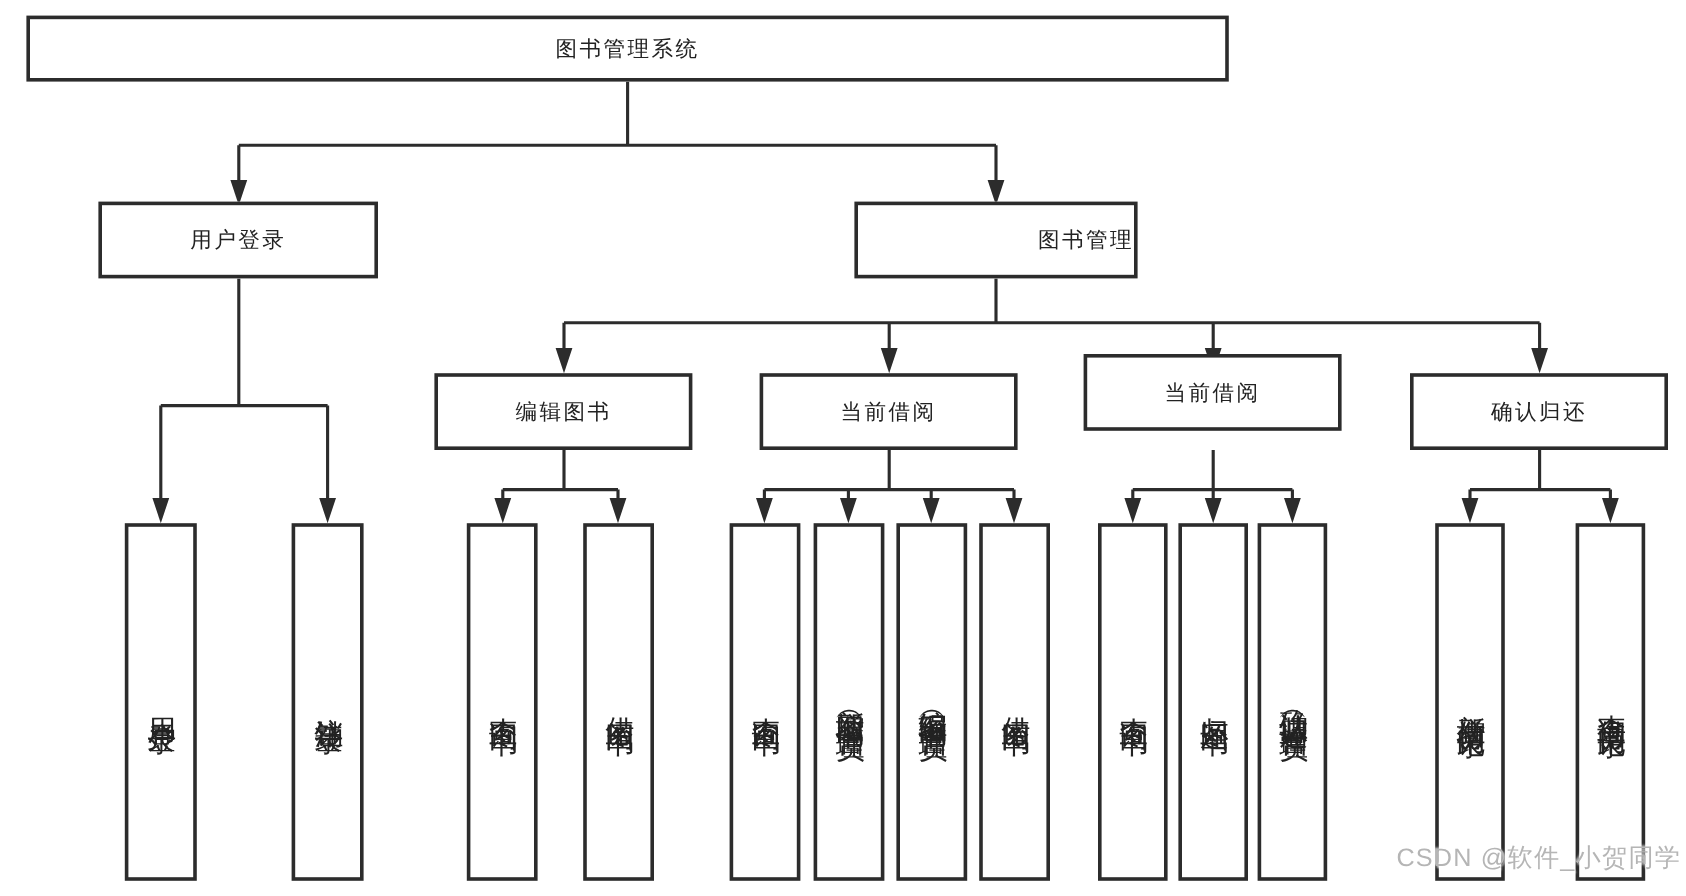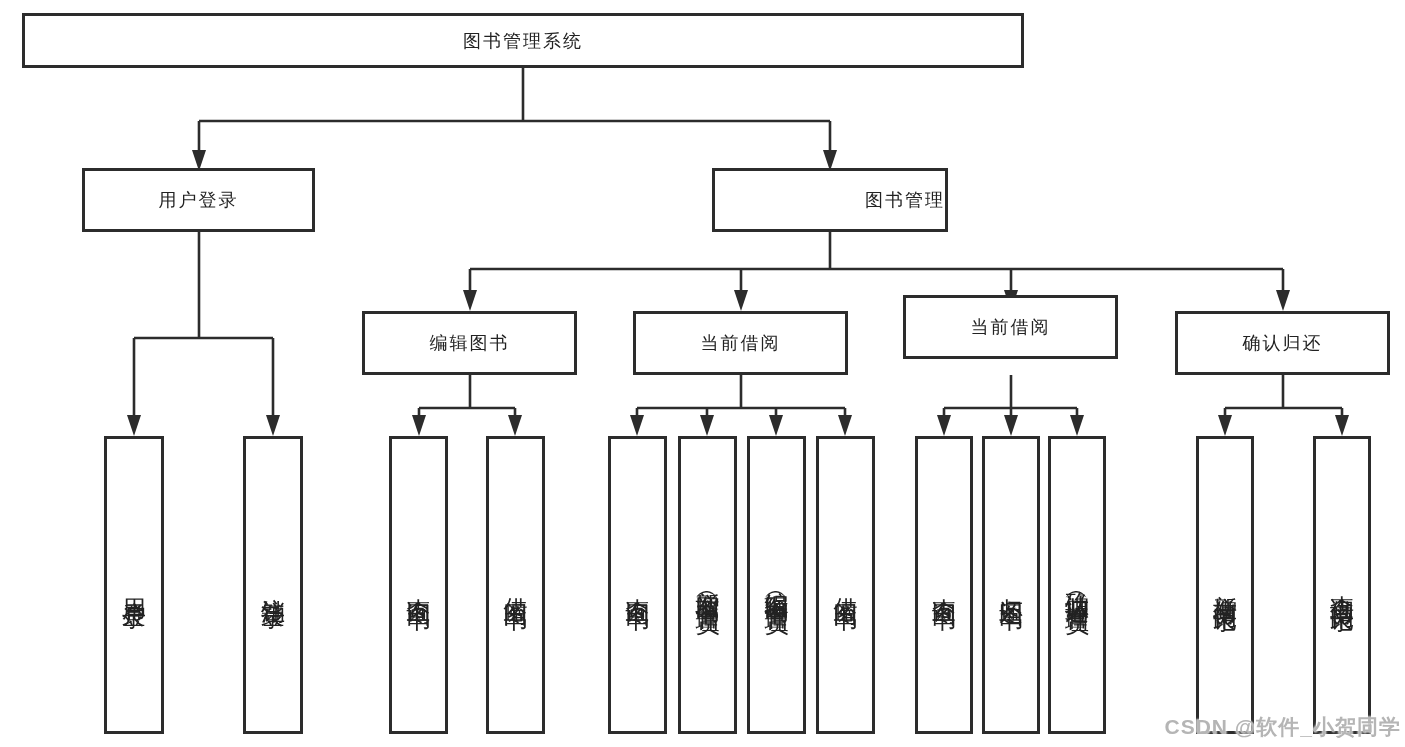--- a/index.html
+++ b/index.html
@@ -67,28 +67,27 @@
   .lf-6{left:678px;width:59px;}
   .lf-7{left:747px;width:59px;}
   .lf-8{left:816px;width:59px;}
   .lf-9{left:915px;width:58px;}
   .lf-10{left:982px;width:58px;}
   .lf-11{left:1048px;width:58px;}
   .lf-12{left:1196px;width:58px;}
   .lf-13{left:1313px;width:58px;}
   .watermark{
     position:absolute;
-    right:4px;bottom:6px;
+    right:4px;bottom:18px;
     z-index:2;
     font-size:21px;
     letter-spacing:1px;
     color:var(--watermark);
     text-shadow:1px 1px 2px rgba(255,255,255,.85),-1px -1px 2px rgba(255,255,255,.85);
     white-space:nowrap;
-    font-weight:bold;
   }
 </style>
 </head>
 <body>
 
 <div class="canvas">
 
   <svg class="connectors" viewBox="0 0 1405 747" xmlns="http://www.w3.org/2000/svg">
     <path d="
       M523 68 V121 M199 121 H830 M199 121 V152 M830 121 V152

